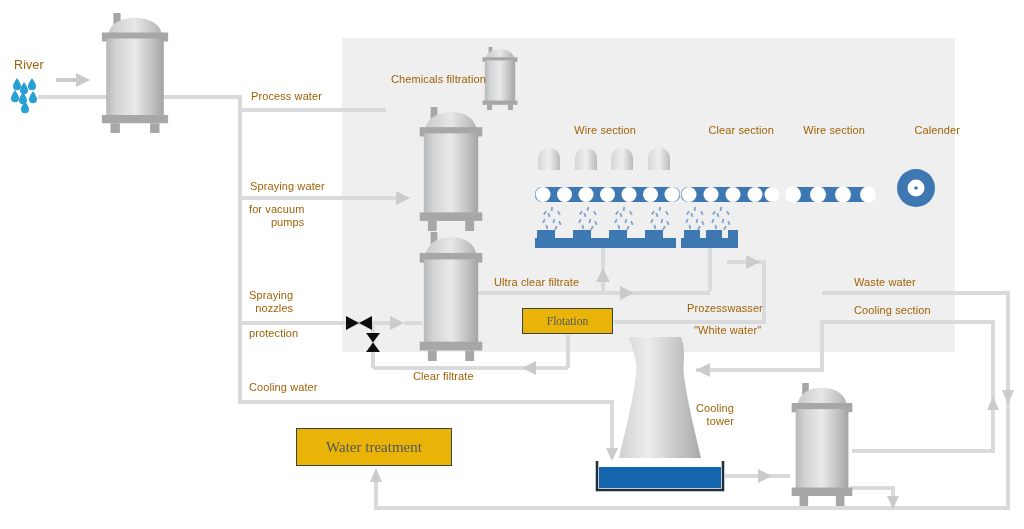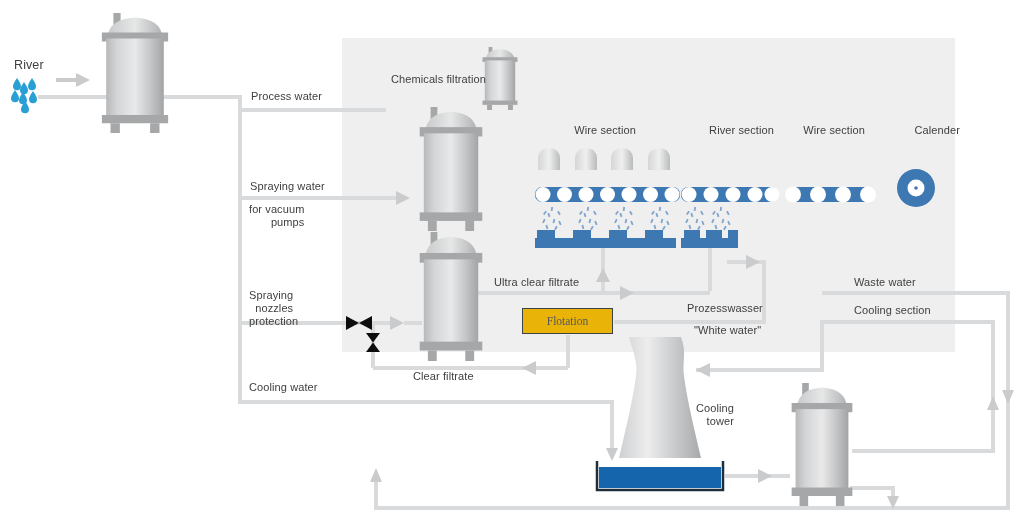--- a/index.html
+++ b/index.html
@@ -2,21 +2,21 @@
 <html><head>
 <meta charset="utf-8">
 <style>
   html,body{margin:0;padding:0;background:#fff;}
   #canvas{
     position:relative;width:1024px;height:529px;background:#ffffff;
     font-family:"Liberation Sans",sans-serif;overflow:hidden;
   }
   svg{position:absolute;left:0;top:0;}
   .lbl{
-    position:absolute;font-size:11px;line-height:12.5px;color:#404040;
+    position:absolute;font-size:11px;line-height:12.5px;color:#a16207;
     white-space:nowrap;letter-spacing:.1px;
   }
   .pre{white-space:pre-line;text-align:right;}
   .c{width:90px;text-align:right;}
   .river{font-size:12.5px;}
   .box{
     position:absolute;background:#eab308;border:1.5px solid #3a4348;
     display:flex;align-items:center;justify-content:center;
     color:#50575c;box-sizing:border-box;font-family:Liberation Serif, serif;
   }
@@ -212,31 +212,32 @@
     </g>
   </svg>
 
   <div class="lbl river" style="left:14px;top:59px">River</div>
   <div class="lbl" style="left:251px;top:90px">Process water</div>
   <div class="lbl" style="left:250px;top:180px">Spraying water</div>
   <div class="lbl pre" style="left:249px;top:203px">for vacuum
 pumps</div>
   <div class="lbl pre" style="left:249px;top:289px">Spraying
 nozzles</div>
-  <div class="lbl" style="left:249px;top:315px">protection</div>
+  <div class="lbl" style="left:249px;top:327px">protection</div>
   <div class="lbl" style="left:249px;top:381px">Cooling water</div>
   <div class="lbl" style="left:391px;top:73px">Chemicals filtration</div>
   <div class="lbl c" style="left:546px;top:124px">Wire section</div>
-  <div class="lbl c" style="left:684px;top:124px">River section</div>
+  <div class="lbl c" style="left:684px;top:124px">Clear section</div>
   <div class="lbl c" style="left:775px;top:124px">Wire section</div>
   <div class="lbl c" style="left:870px;top:124px">Calender</div>
   <div class="lbl" style="left:494px;top:276px">Ultra clear filtrate</div>
   <div class="lbl" style="left:413px;top:370px">Clear filtrate</div>
   <div class="lbl" style="left:687px;top:302px">Prozesswasser</div>
   <div class="lbl" style="left:694px;top:324px">"White water"</div>
   <div class="lbl" style="left:854px;top:276px">Waste water</div>
   <div class="lbl" style="left:854px;top:304px">Cooling section</div>
   <div class="lbl pre" style="left:696px;top:402px">Cooling
 tower</div>
 
   <div class="box" id="flotation-box">Flotation</div>
+  <div class="box" id="water-treatment-box">Water treatment</div>
 
 </div>
 
 </body></html>

